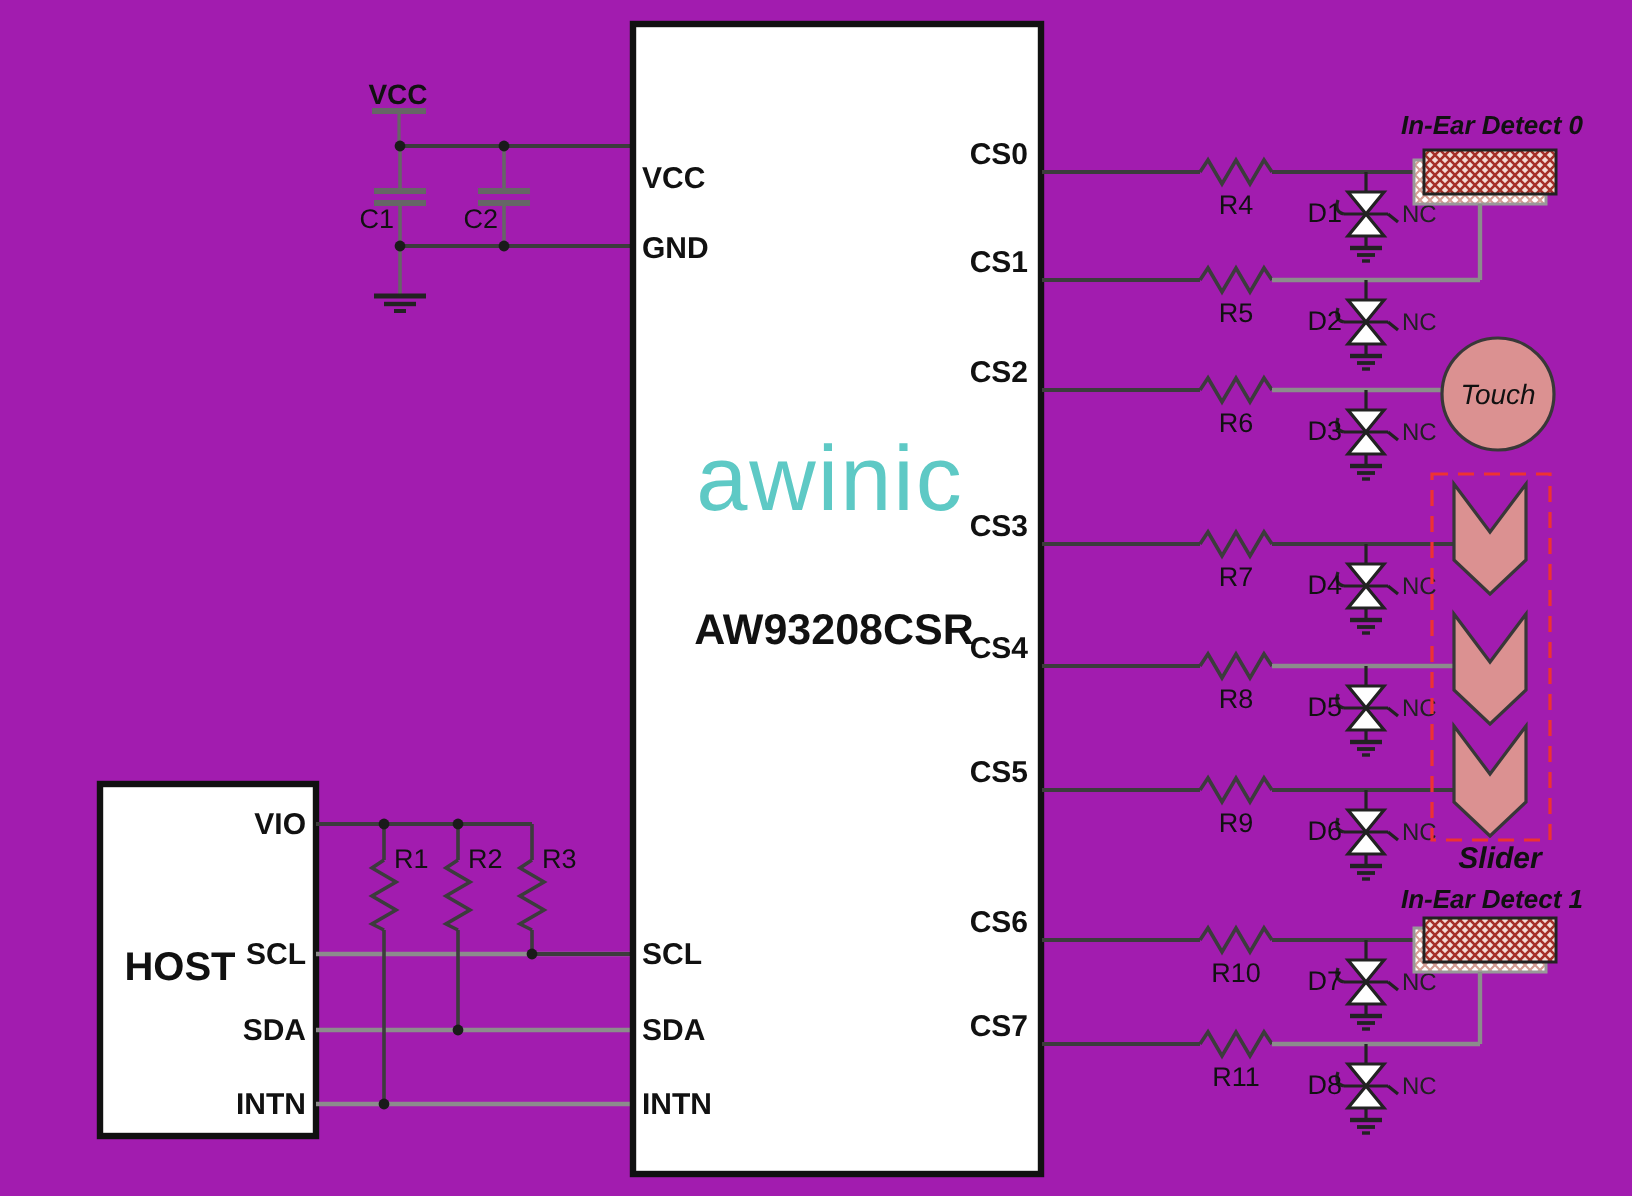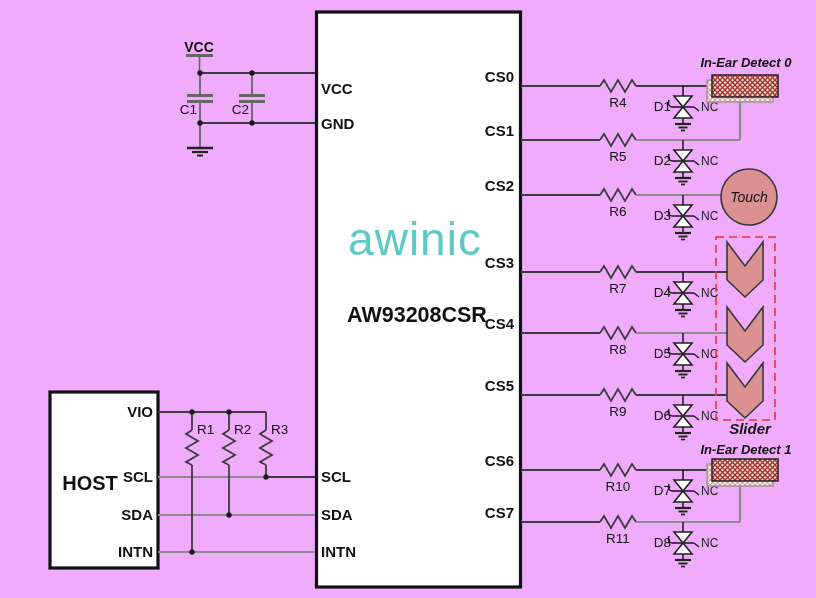--- a/index.html
+++ b/index.html
@@ -1,16 +1,16 @@
 <!DOCTYPE html>
 <html style="--wire: #3c3c3c; --wire-gray: #8c8c8c; --logo-teal: #5ec9c5; --sensor-fill: #db9191; --pad-hatch: #a63029; --pad-hatch-light: #d59b92; --slider-outline: #ee3232;"><head>
 <meta charset="utf-8">
 <style>
   html,body{margin:0;padding:0;background:#fff;}
-  #canvas{position:relative;width:816px;height:598px;background:#f0abfc;overflow:hidden;}
+  #canvas{position:relative;width:816px;height:598px;background:#a21caf;overflow:hidden;}
   svg{position:absolute;left:0;top:0;}
   text{fill:#111;font-family:"Liberation Sans","DejaVu Sans",sans-serif;}
   .w{stroke:var(--wire,#3c3c3c);stroke-width:2px;fill:none;}
   .wg{stroke:var(--wire-gray,#8c8c8c);stroke-width:2.2px;fill:none;}
   .zig{stroke:var(--wire,#3c3c3c);stroke-width:1.8px;fill:none;}
   .blk{stroke:#111;stroke-width:3.2px;fill:#fff;}
   .dio{stroke:#222;stroke-width:1.6px;fill:#fff;}
   .dstem{stroke:#222;stroke-width:1.6px;fill:none;}
   .gnd{stroke:#222;fill:none;}
   .cap{stroke:#666;fill:none;}

